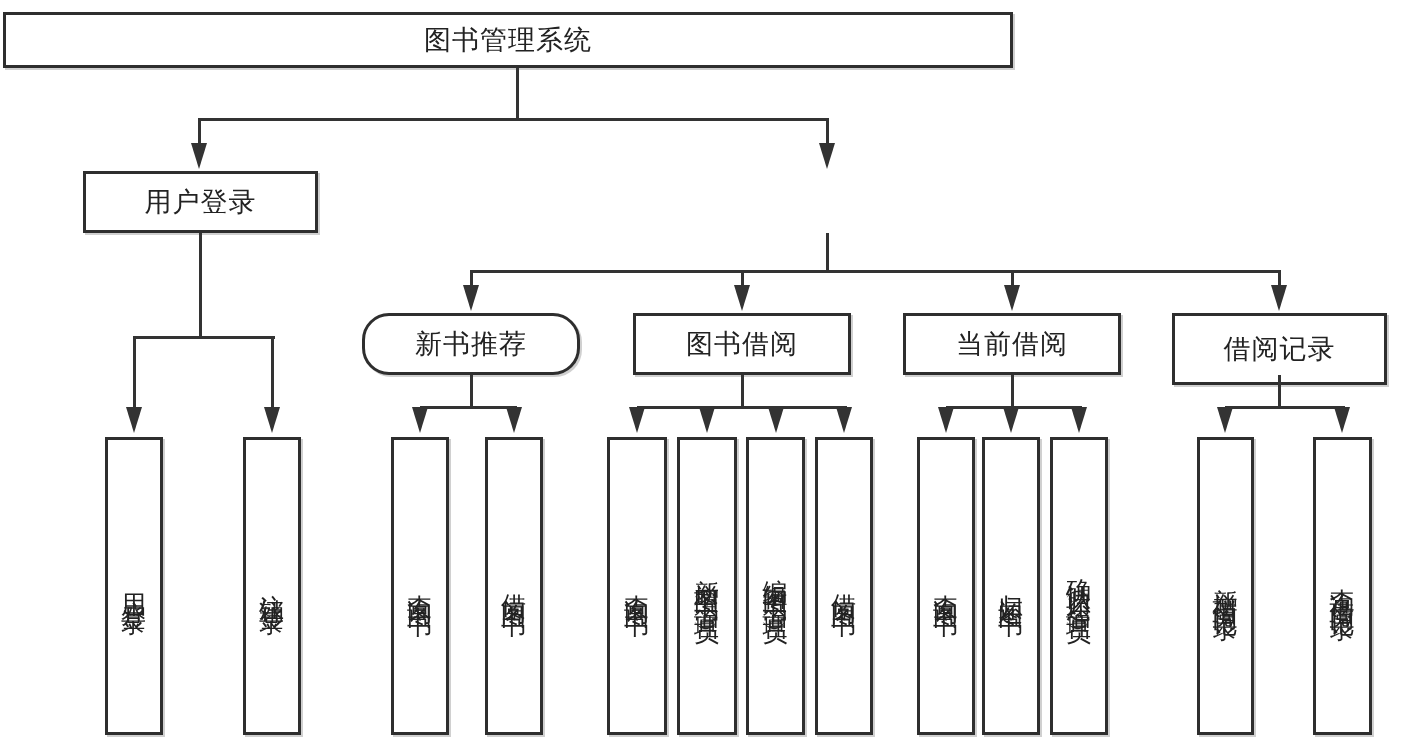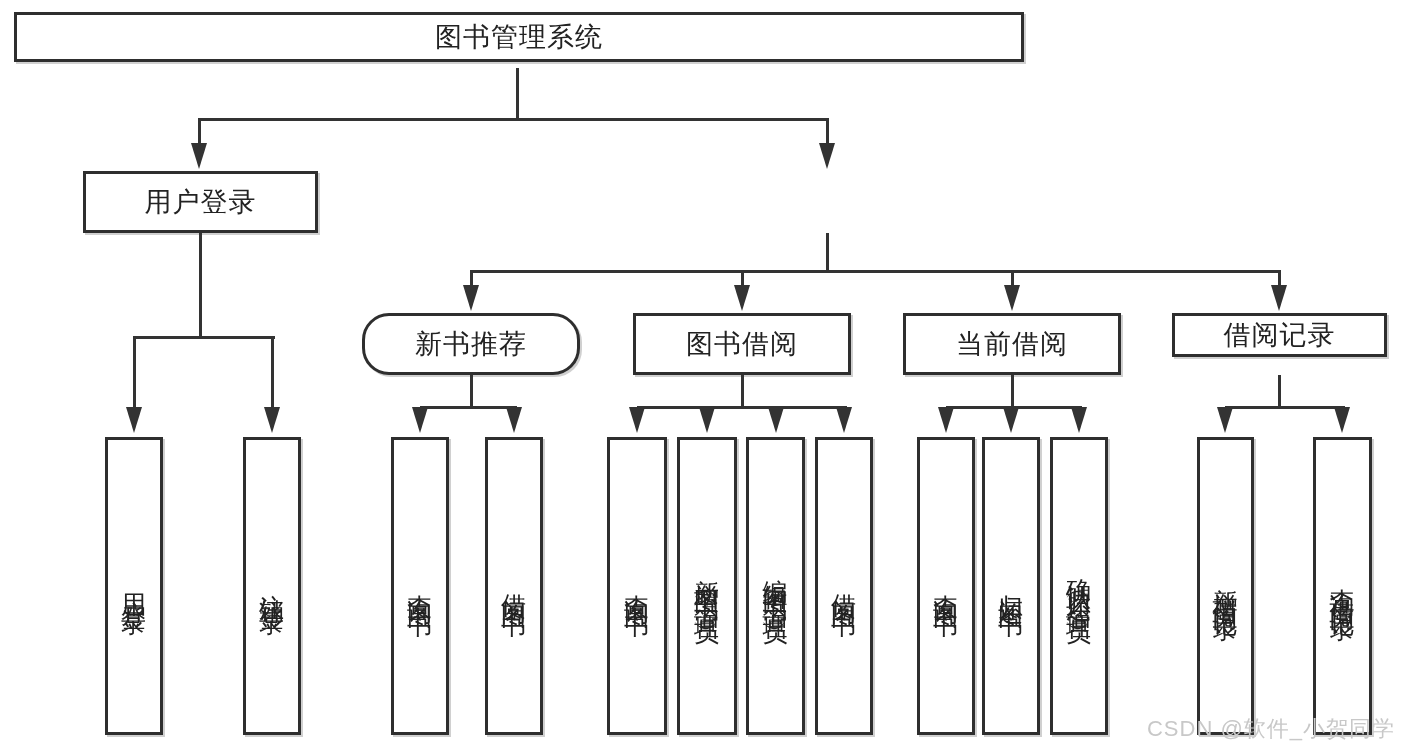--- a/index.html
+++ b/index.html
@@ -26,21 +26,21 @@
   .watermark{
     position:absolute;right:10px;top:714px;z-index:5;
     font-size:22px;color:#c8c8c8;letter-spacing:1px;white-space:nowrap;
   }
 </style>
 </head>
 <body>
 
 <div class="canvas">
 
-  <div class="box h" style="left:14px;top:12px;width:1010px;height:50px;">图书管理系统</div>
+  <div class="box h" style="left:3px;top:12px;width:1010px;height:56px;">图书管理系统</div>
 
   <div class="vl" style="left:516px;top:68px;height:50px;"></div>
   <div class="hl" style="left:198px;top:118px;width:630px;"></div>
   <div class="vl" style="left:198px;top:118px;height:27px;"></div>
   <div class="vl" style="left:826px;top:118px;height:27px;"></div>
   <div class="ar" style="left:191px;top:143px;"></div>
   <div class="ar" style="left:819px;top:143px;"></div>
 
   <div class="box h" style="left:83px;top:171px;width:235px;height:62px;">用户登录</div>
 
@@ -58,21 +58,21 @@
   <div class="vl" style="left:1011px;top:270px;height:17px;"></div>
   <div class="vl" style="left:1278px;top:270px;height:17px;"></div>
   <div class="ar" style="left:463px;top:285px;"></div>
   <div class="ar" style="left:734px;top:285px;"></div>
   <div class="ar" style="left:1004px;top:285px;"></div>
   <div class="ar" style="left:1271px;top:285px;"></div>
 
   <div class="box h" style="left:362px;top:313px;width:218px;height:62px;border-radius:27px;">新书推荐</div>
   <div class="box h" style="left:903px;top:313px;width:218px;height:62px;">当前借阅</div>
   <div class="box h" style="left:633px;top:313px;width:218px;height:62px;">图书借阅</div>
-  <div class="box h" style="left:1172px;top:313px;width:215px;height:44px;">借阅记录</div>
+  <div class="box h" style="left:1172px;top:313px;width:215px;height:72px;">借阅记录</div>
 
   <div class="vl" style="left:470px;top:375px;height:31px;"></div>
   <div class="hl" style="left:420px;top:406px;width:97px;"></div>
   <div class="ar" style="left:412px;top:407px;"></div>
   <div class="ar" style="left:506px;top:407px;"></div>
 
   <div class="vl" style="left:741px;top:375px;height:31px;"></div>
   <div class="hl" style="left:637px;top:406px;width:210px;"></div>
   <div class="ar" style="left:629px;top:407px;"></div>
   <div class="ar" style="left:699px;top:407px;"></div>
@@ -101,15 +101,14 @@
   <div class="box v" style="left:746px;top:437px;width:59px;height:298px;">编辑图书（管理员）</div>
   <div class="box v" style="left:815px;top:437px;width:58px;height:298px;">借阅图书</div>
 
   <div class="box v" style="left:917px;top:437px;width:58px;height:298px;">查询图书</div>
   <div class="box v" style="left:982px;top:437px;width:58px;height:298px;">归还图书</div>
   <div class="box v" style="left:1050px;top:437px;width:58px;height:298px;">确认归还（管理员）</div>
 
   <div class="box v" style="left:1197px;top:437px;width:57px;height:298px;">新增借阅记录</div>
   <div class="box v" style="left:1313px;top:437px;width:59px;height:298px;">查询借阅记录</div>
 
-  <div class="watermark">CSDN @软件_小贺同学</div>
 
 </div>
 
 </body></html>

